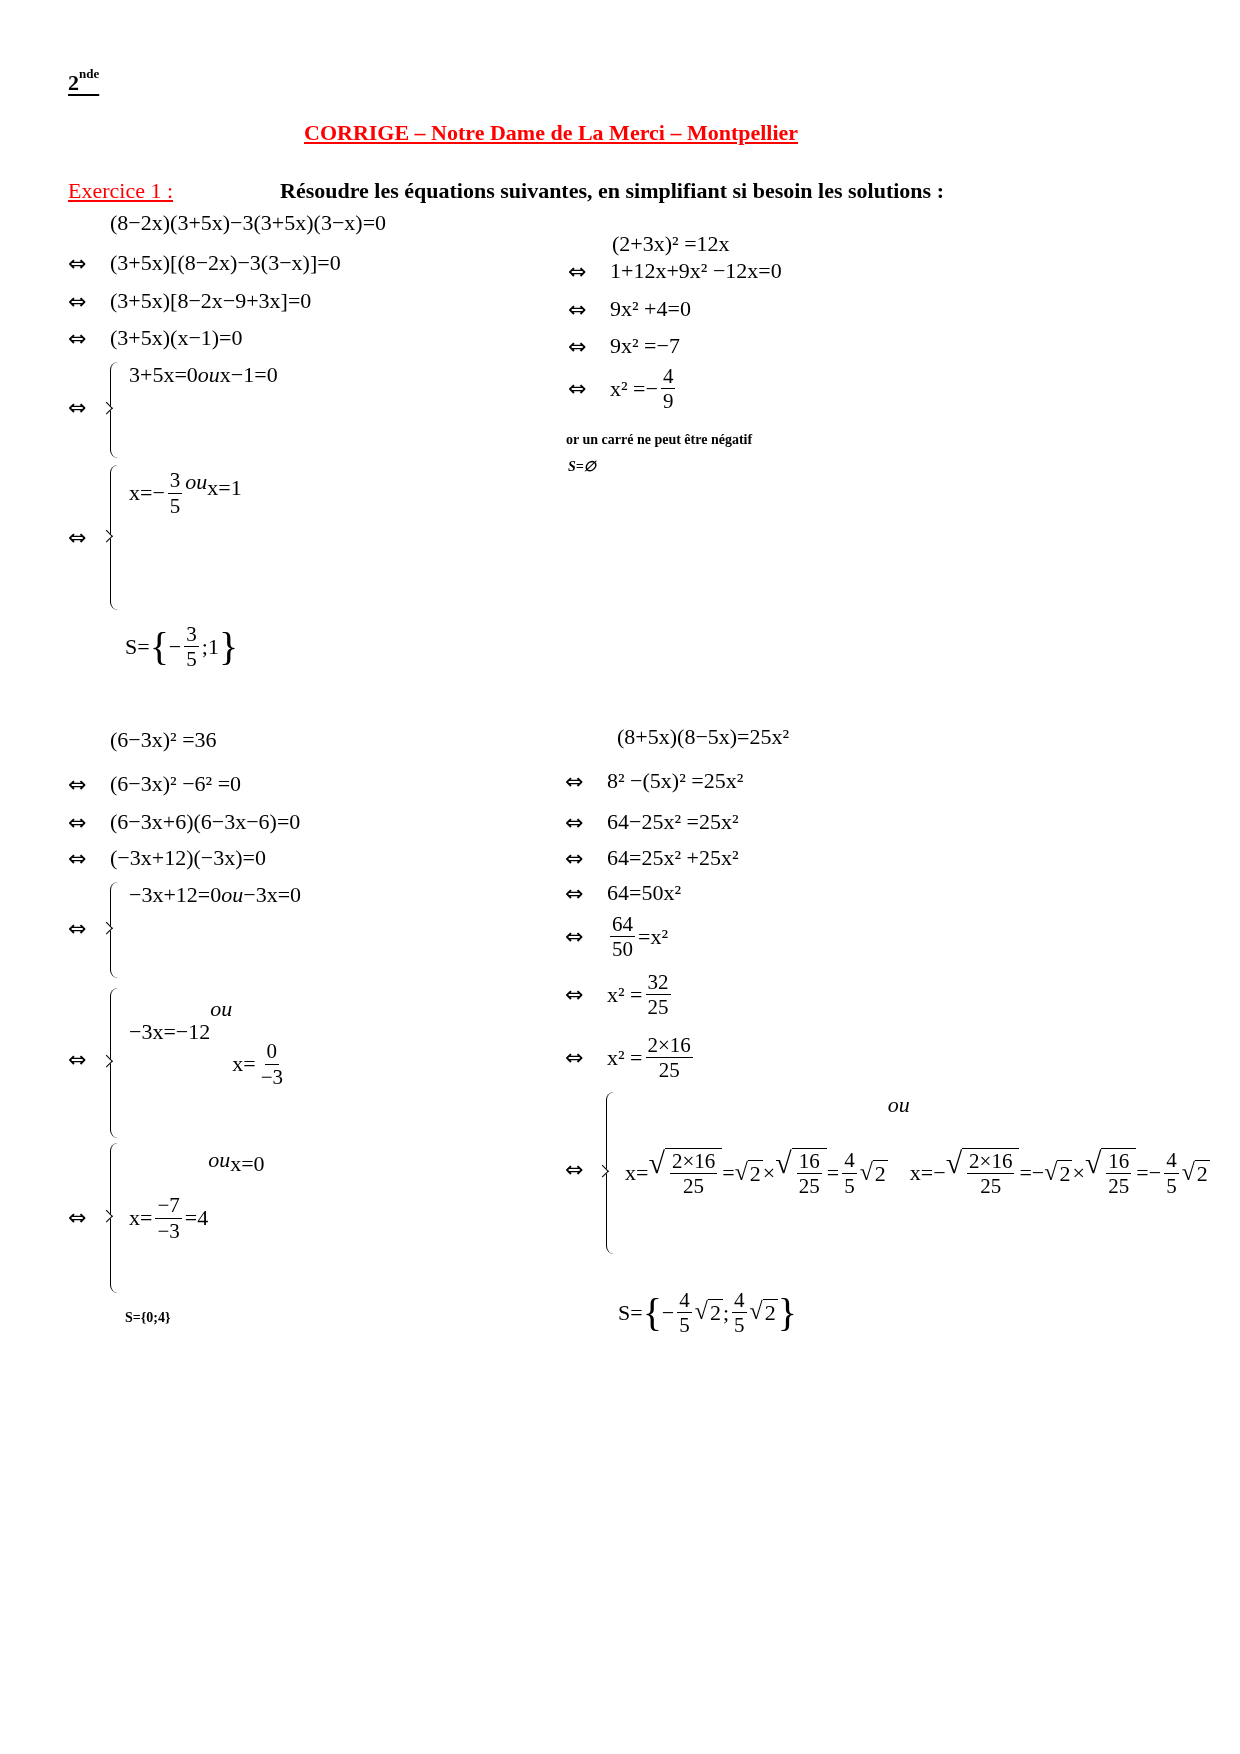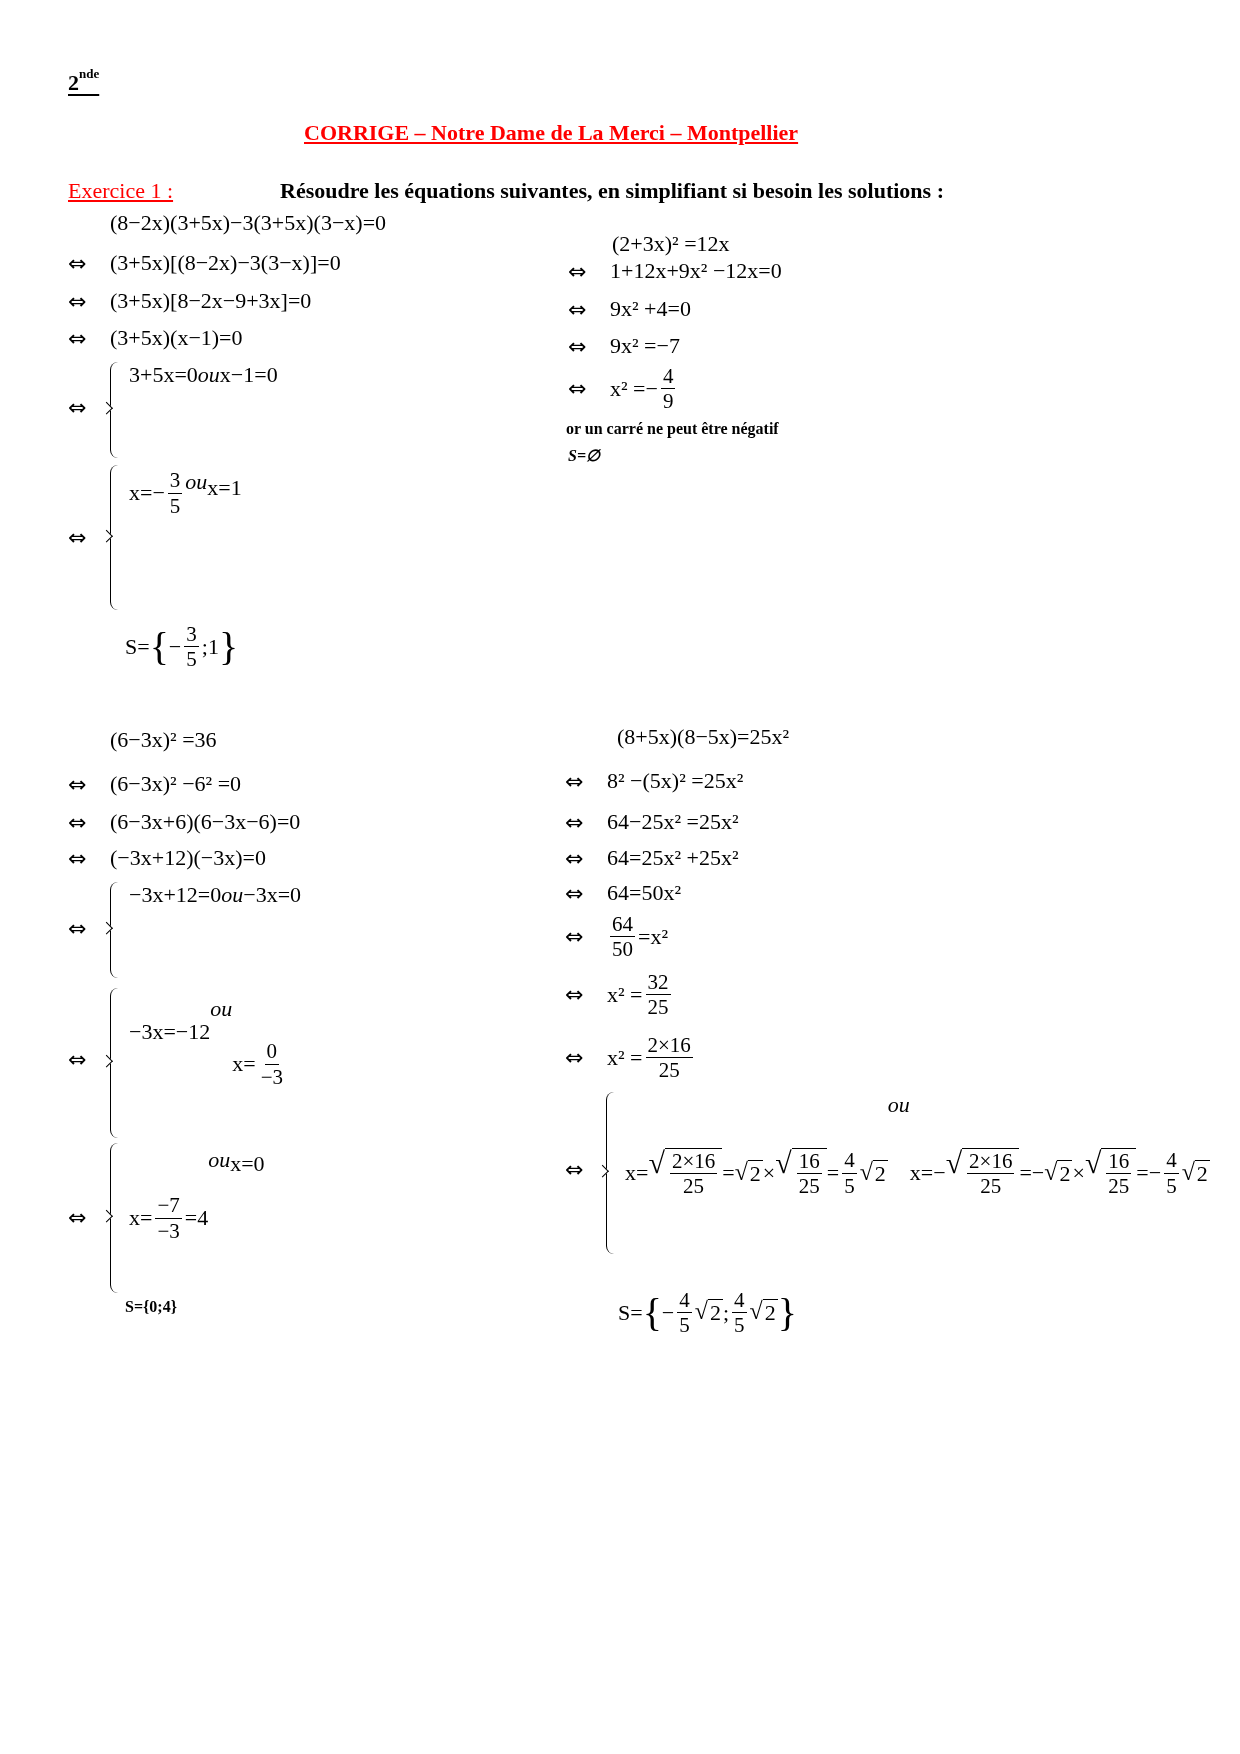--- a/index.html
+++ b/index.html
@@ -15,21 +15,21 @@
   .arrow { display:inline-block; width:42px; font-size:22px; font-family:"DejaVu Sans", sans-serif; }
   .math { font-family:"Liberation Serif", serif; font-size:22px; }
   .frac { display:inline-flex; flex-direction:column; align-items:center; vertical-align:middle; margin:0 3px; font-size:21px; line-height:1.15; }
   .frac .num { border-bottom:1.5px solid #000; padding:0 2px; }
   .frac .den { padding:0 2px; }
   .brace-sys { position:absolute; display:flex; align-items:center; }
   .brace { width:14px; border-left:1.5px solid #000; border-radius:8px 0 0 8px; margin-right:4px; position:relative; align-self:stretch; }
   .brace::before { content:""; position:absolute; left:-9px; top:50%; width:8px; height:8px; border-right:1.5px solid #000; border-bottom:1.5px solid #000; transform:translateY(-70%) rotate(-45deg) ; background:#fff; }
   .sys-lines { display:flex; flex-direction:row; justify-content:space-between; font-size:22px; }
   .sys-lines i { font-style:italic; }
-  .text { font-size:16px; }
+  .text { font-size:14px;margin-top:12px; }
   .sqrt { display:inline-flex; align-items:stretch; }
   .sqrt .rad { font-size:30px; line-height:1; }
   .sqrt .in { border-top:1.5px solid #000; padding:0 2px; display:inline-flex; align-items:center; }
   .big { font-size:40px; line-height:1; font-weight:200; }
 </style>
 </head>
 <body>
 
 <div class="abs level" style="left:68px;top:70px;">
   <span>2</span><sup>nde</sup>

